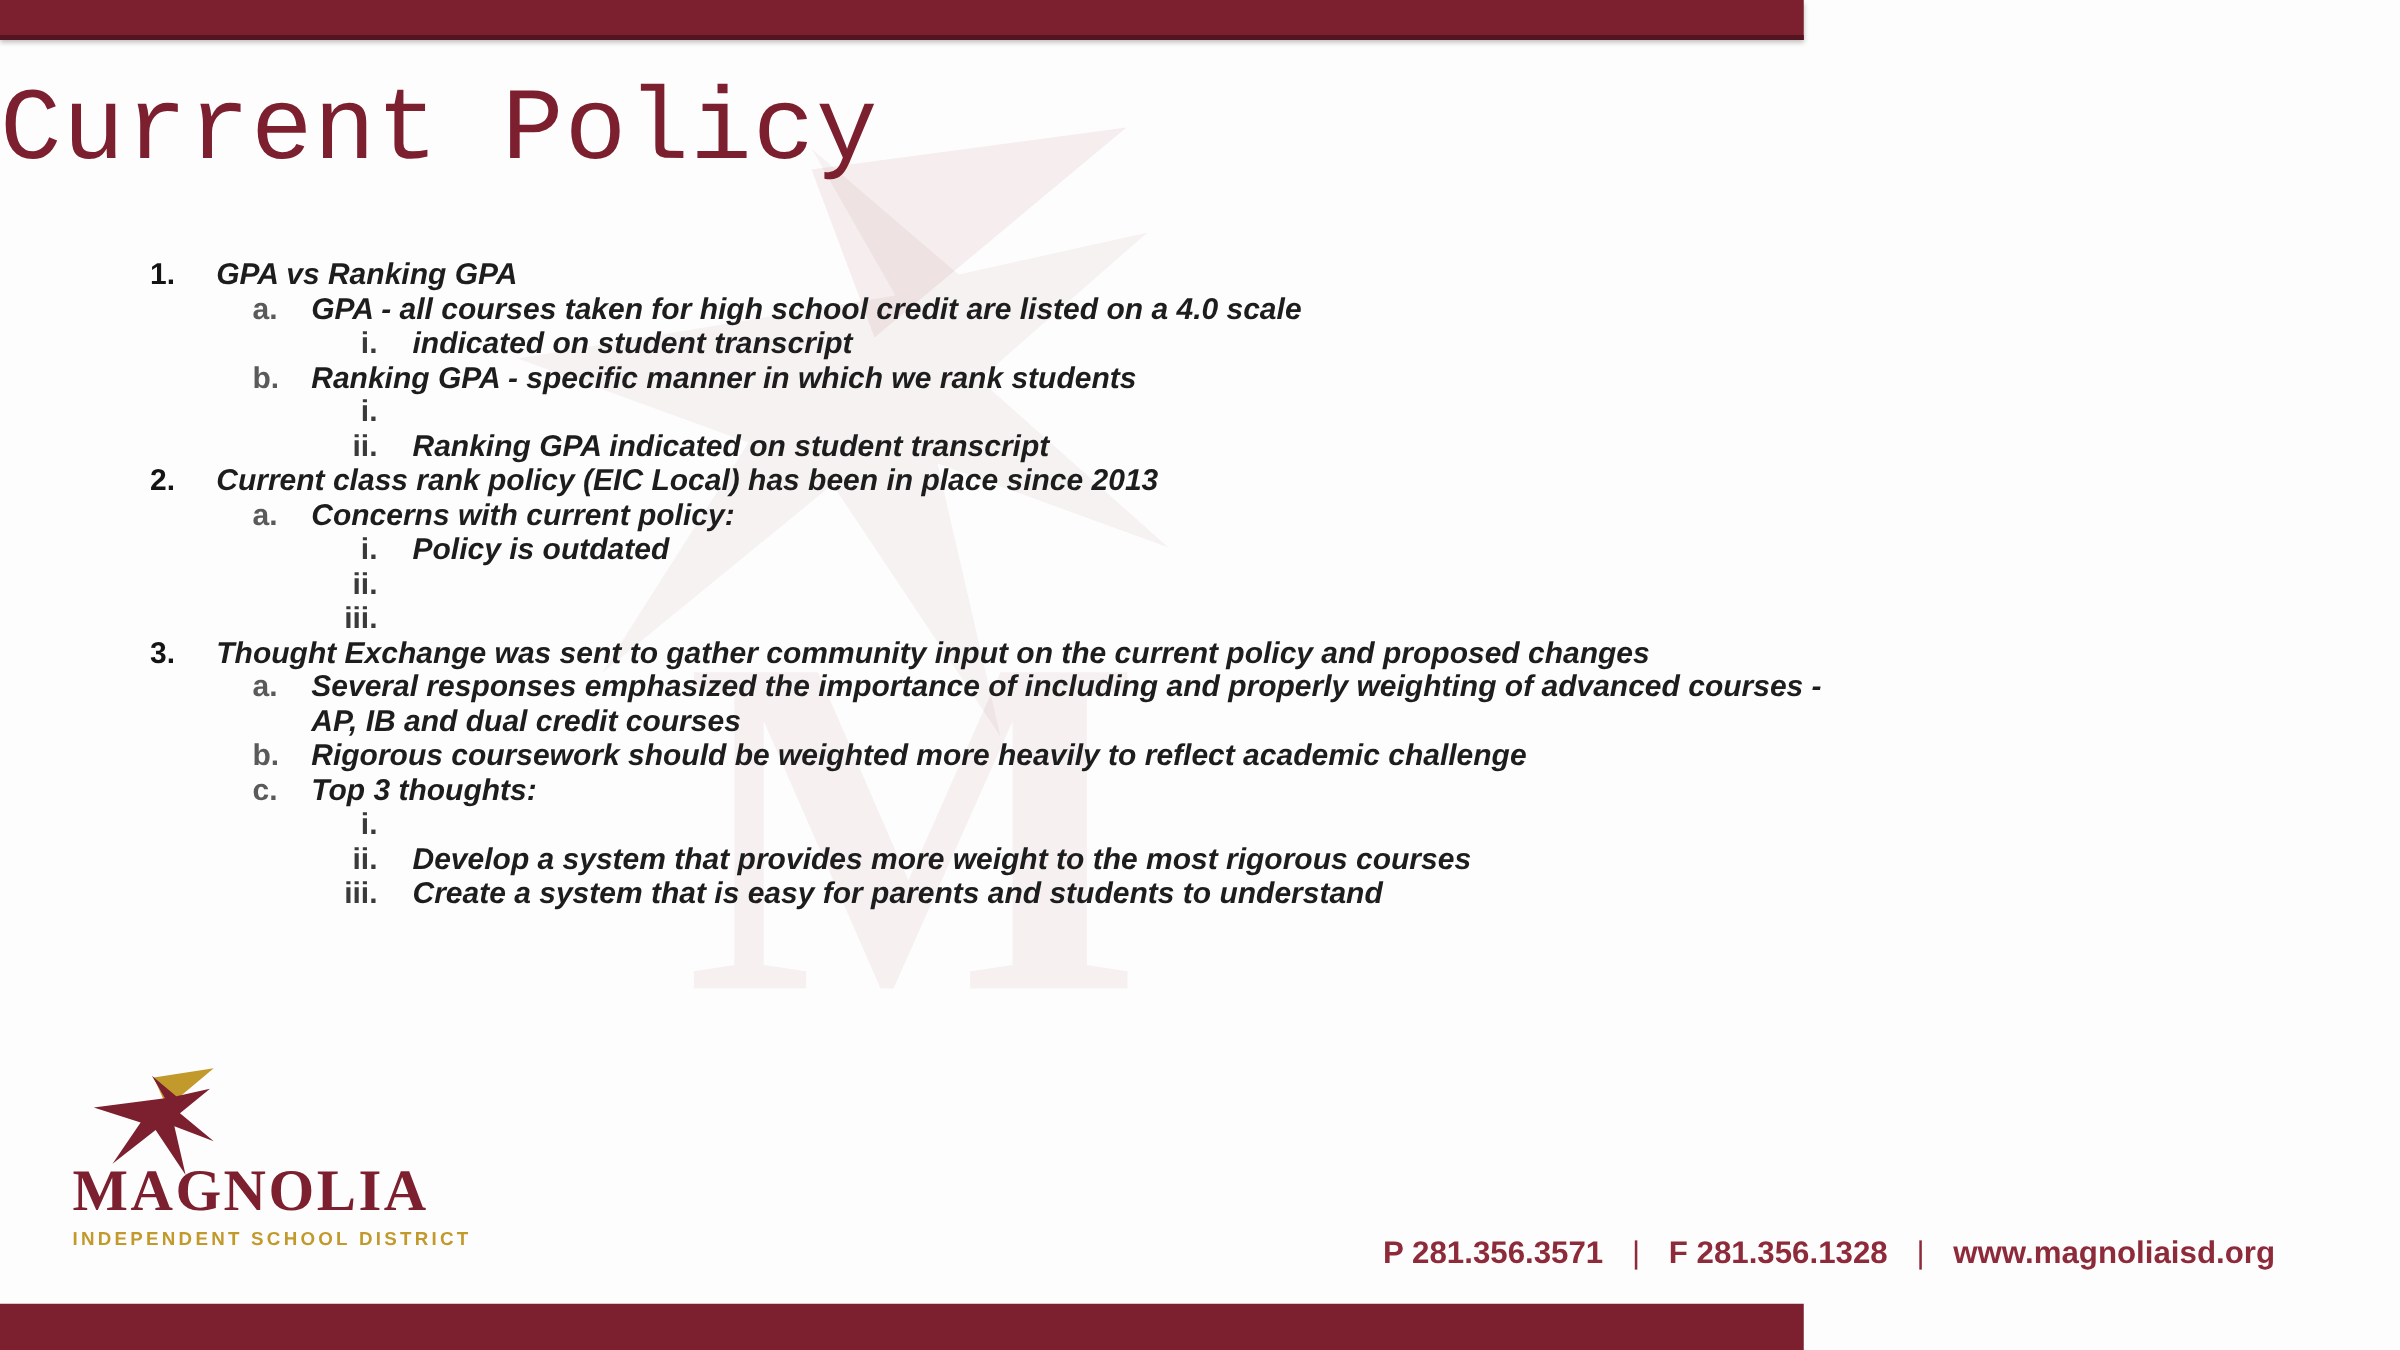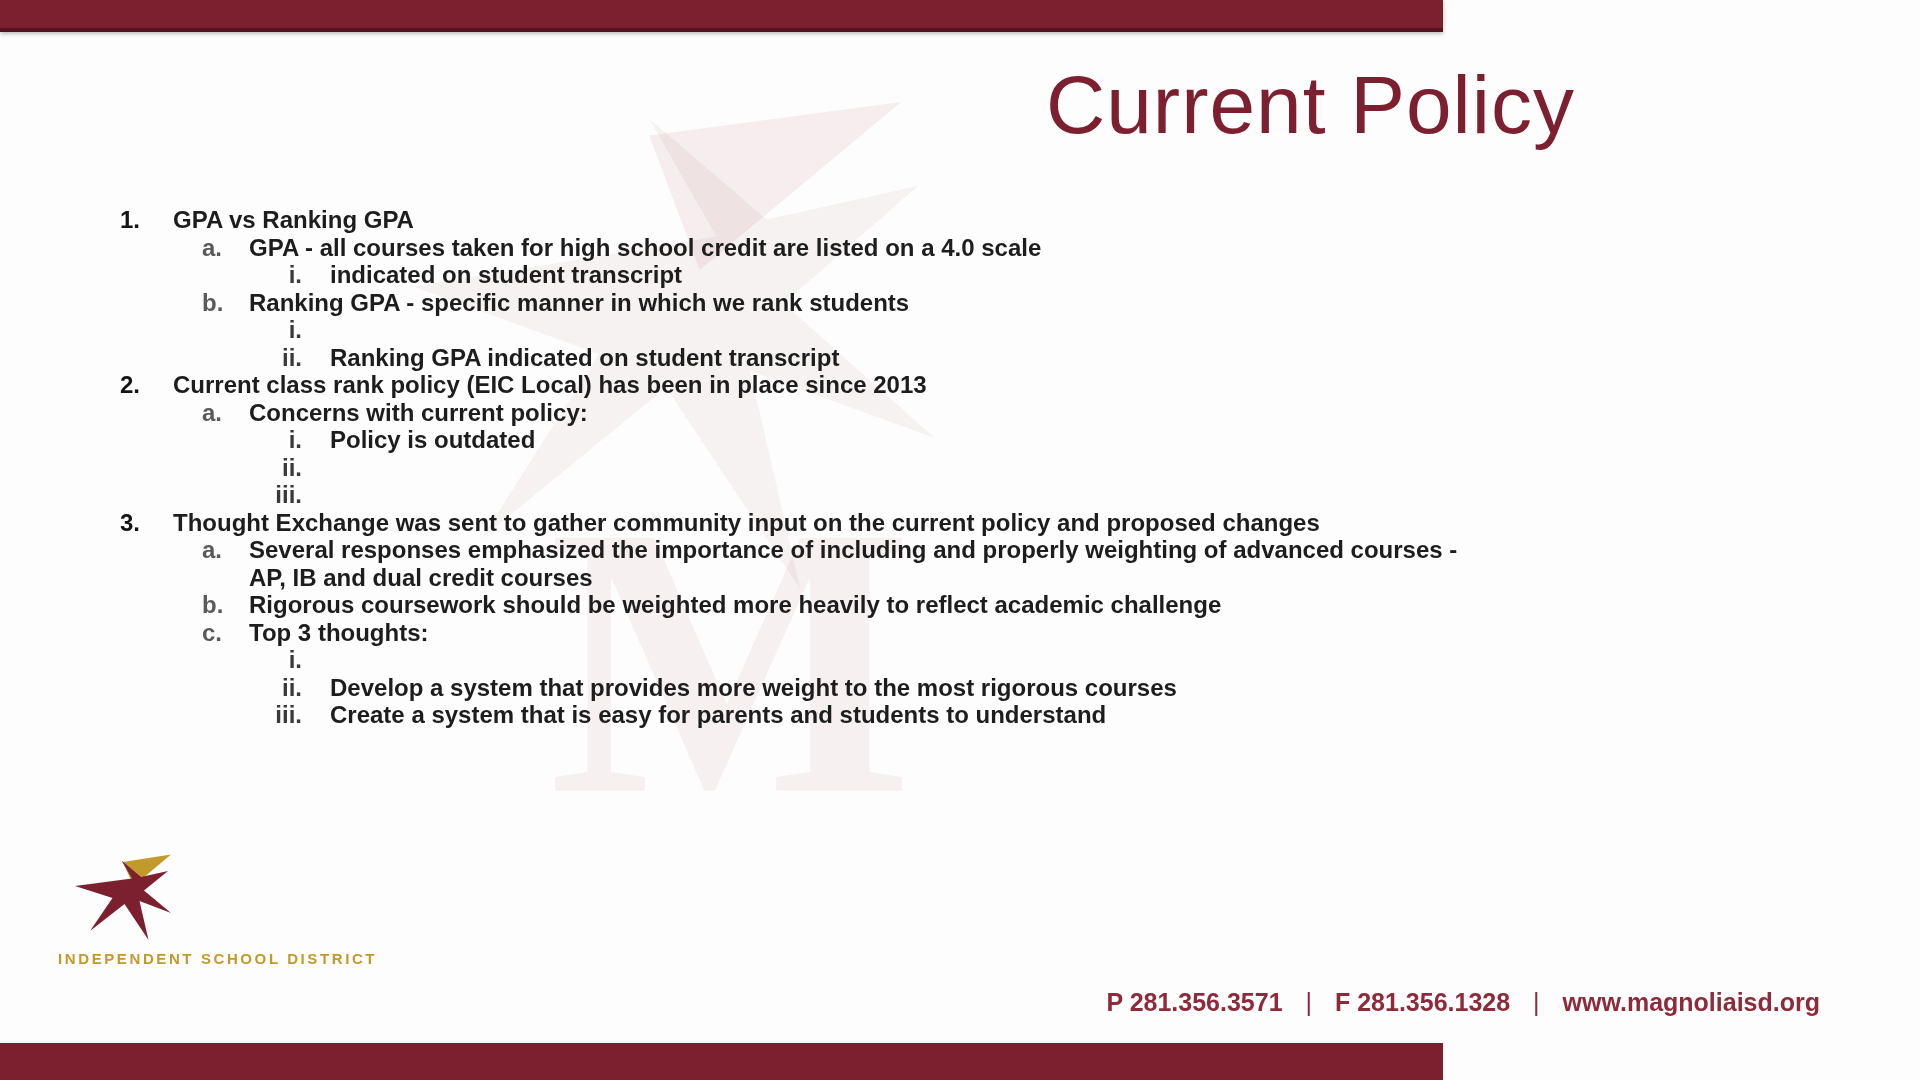--- a/index.html
+++ b/index.html
@@ -22,35 +22,35 @@
     background:var(--maroon,#7c2030);
   }
   
   .watermark{
     position:absolute;left:330px;top:100px;width:840px;height:760px;
     pointer-events:none;
   }
   
   .title{
     position:absolute;left:0;top:58px;width:1575px;
-    text-align:right;
-    font-family:Liberation Sans, sans-serif;
+    text-align:left;
+    font-family:Liberation Mono, monospace;
     font-size:82px;font-weight:400;
     color:var(--maroon,#7c2030);
     letter-spacing:1px;
   }
   
   .outline{
     position:absolute;left:120px;top:206px;width:1350px;
     font-size:24px;font-weight:700;color:#1d1d1d;
     line-height:27.5px;
   }
   .o-row{display:flex;align-items:flex-start;}
   .o-row .o-marker{flex:0 0 auto;}
-  .o-row .o-text{flex:1 1 auto;}
+  .o-row .o-text{flex:1 1 auto;font-style:italic;}
   .o-row.lvl0 .o-marker{width:53px;color:#141414;}
   .o-row.lvl1 .o-marker{margin-left:82px;width:47px;color:#5a5a5a;}
   .o-row.lvl2 .o-marker{margin-left:133px;width:77px;color:#3a3a3a;text-align:right;padding-right:28px;box-sizing:border-box;}
   
   .logo{
     position:absolute;left:58px;top:852px;width:350px;
   }
   .logo .logo-star{display:block;margin-left:8px;}
   .logo .logo-name{
     font-family:"Liberation Serif","DejaVu Serif",serif;
@@ -158,20 +158,21 @@
         <span class="o-marker">iii.</span>
         <span class="o-text">Create a system that is easy for parents and students to understand</span>
       </div>
     </div>
 
   <div class="logo">
     <svg class="logo-star" width="150" height="92" viewBox="0 0 100 60">
       <polygon points="38,6 70,1 45,22" fill="#c29a2b"></polygon>
       <path d="M6 22 L44 17 L37 5 L50 16 L68 12 L52 25 L70 40 L49 32 L55 58 L39 34 L16 52 L31 30 Z" fill="#7c2030"></path>
     </svg>
+    <div class="logo-name">MAGNOLIA</div>
     <div class="logo-tagline">INDEPENDENT SCHOOL DISTRICT</div>
   </div>
 
   <div class="contact">
     <span>P 281.356.3571</span>
     <span class="sep">|</span>
     <span>F 281.356.1328</span>
     <span class="sep">|</span>
     <span>www.magnoliaisd.org</span>
   </div>

